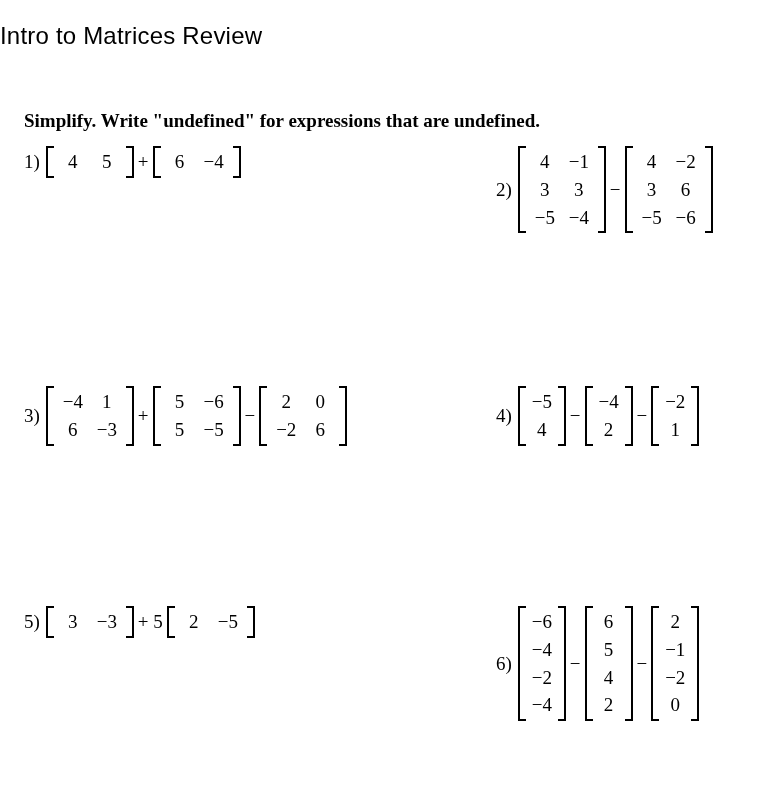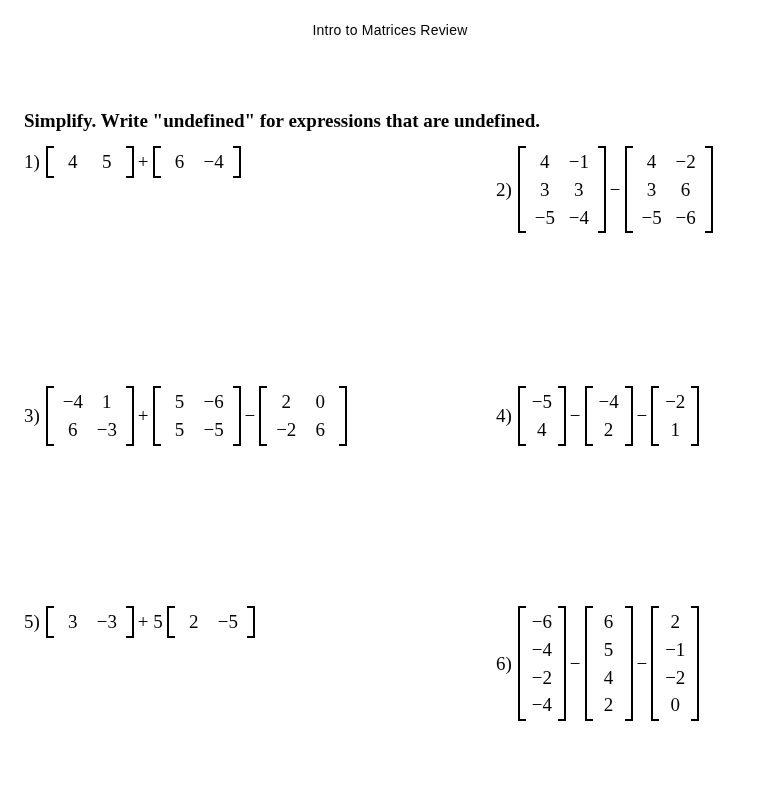--- a/index.html
+++ b/index.html
@@ -5,23 +5,22 @@
   html,body{margin:0;padding:0}
   body{
     width:780px;height:787px;
     background:#fff;
     font-family:"Times New Roman",Times,serif;
     color:#000;
     position:relative;
   }
   .title{
     font-family:Arial,Helvetica,sans-serif;
-    font-size:14px;
+    font-size:24px;
     position:absolute;top:22px;left:0;right:0;
-    text-align:center;
     letter-spacing:.2px;
   }
   .instr{
     position:absolute;top:110px;left:24px;
     font-weight:bold;font-size:19px;
   }
   .prob{position:absolute;font-size:19px}
   .row{display:flex;align-items:center;justify-content:center}
   .num{margin-right:6px}
   .op{margin:0 4px}

